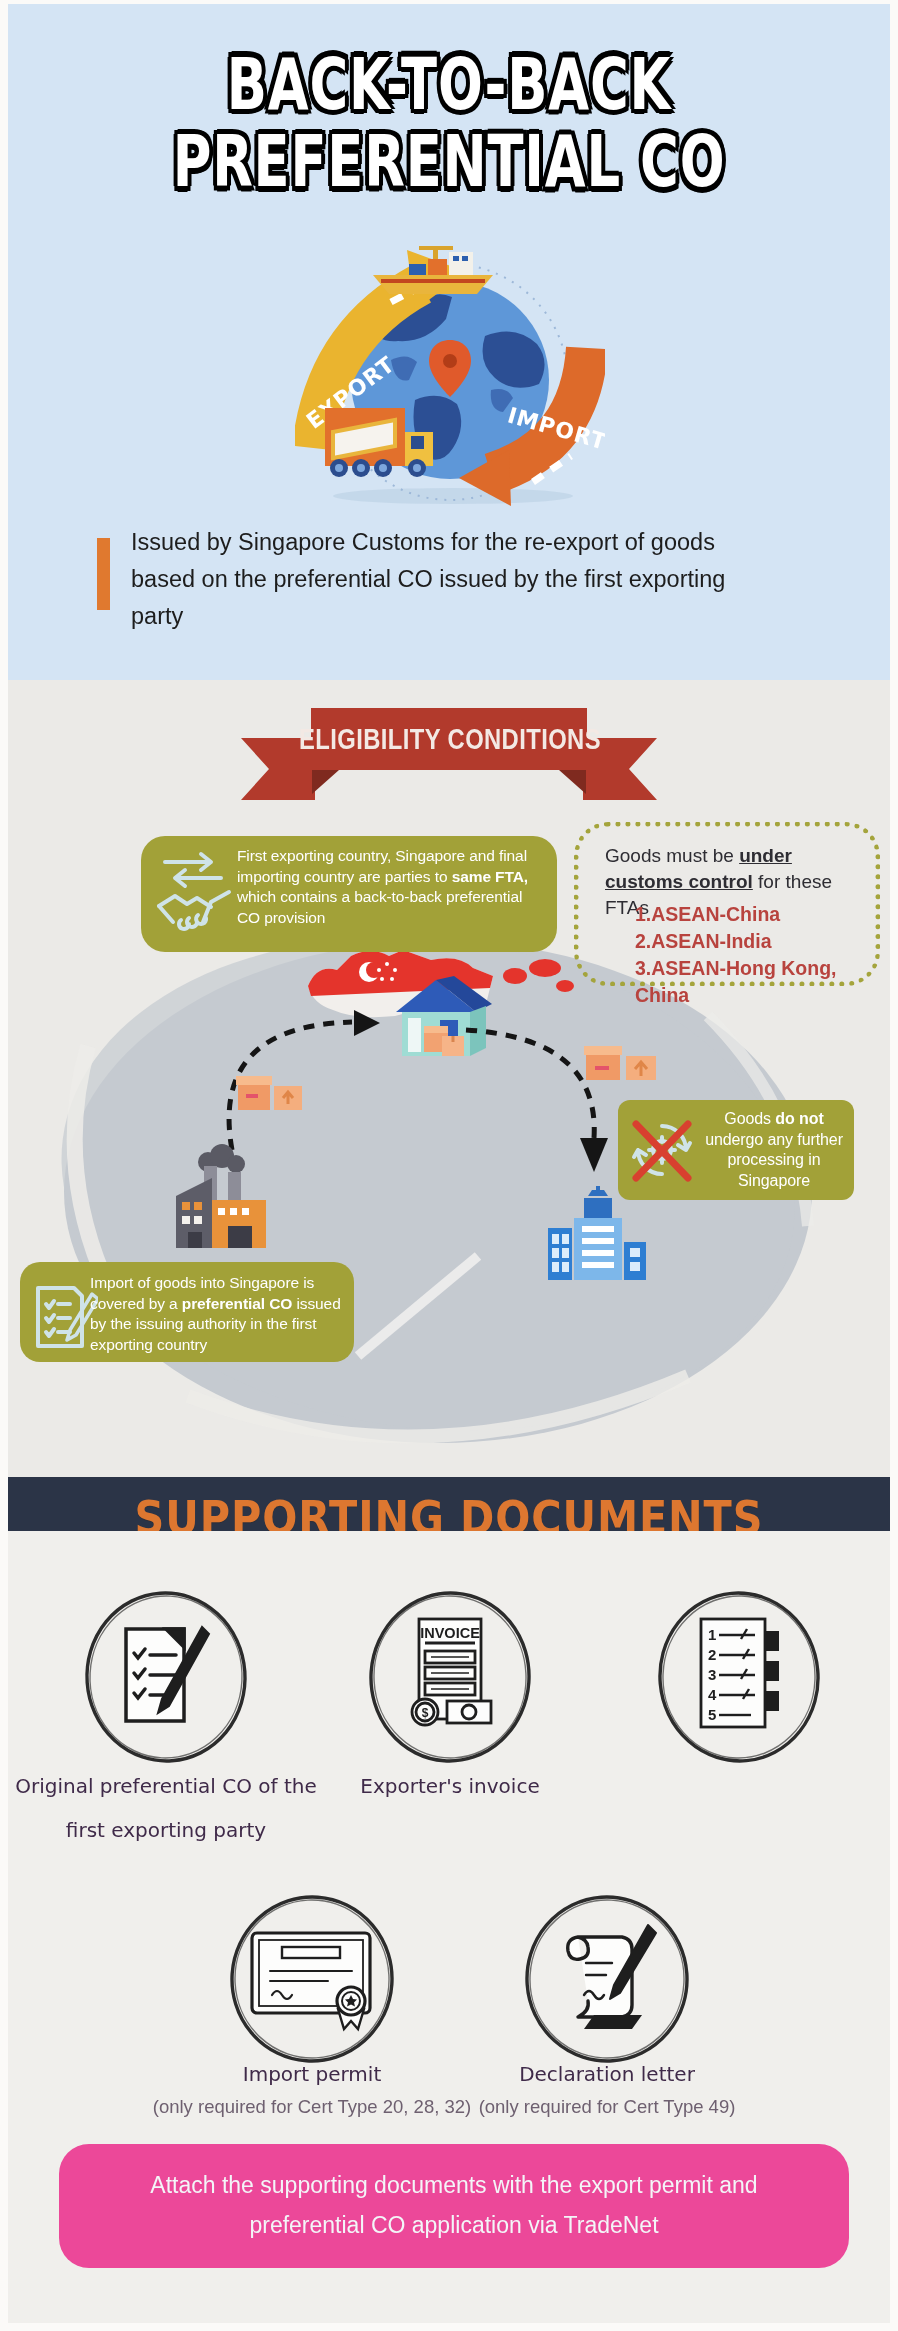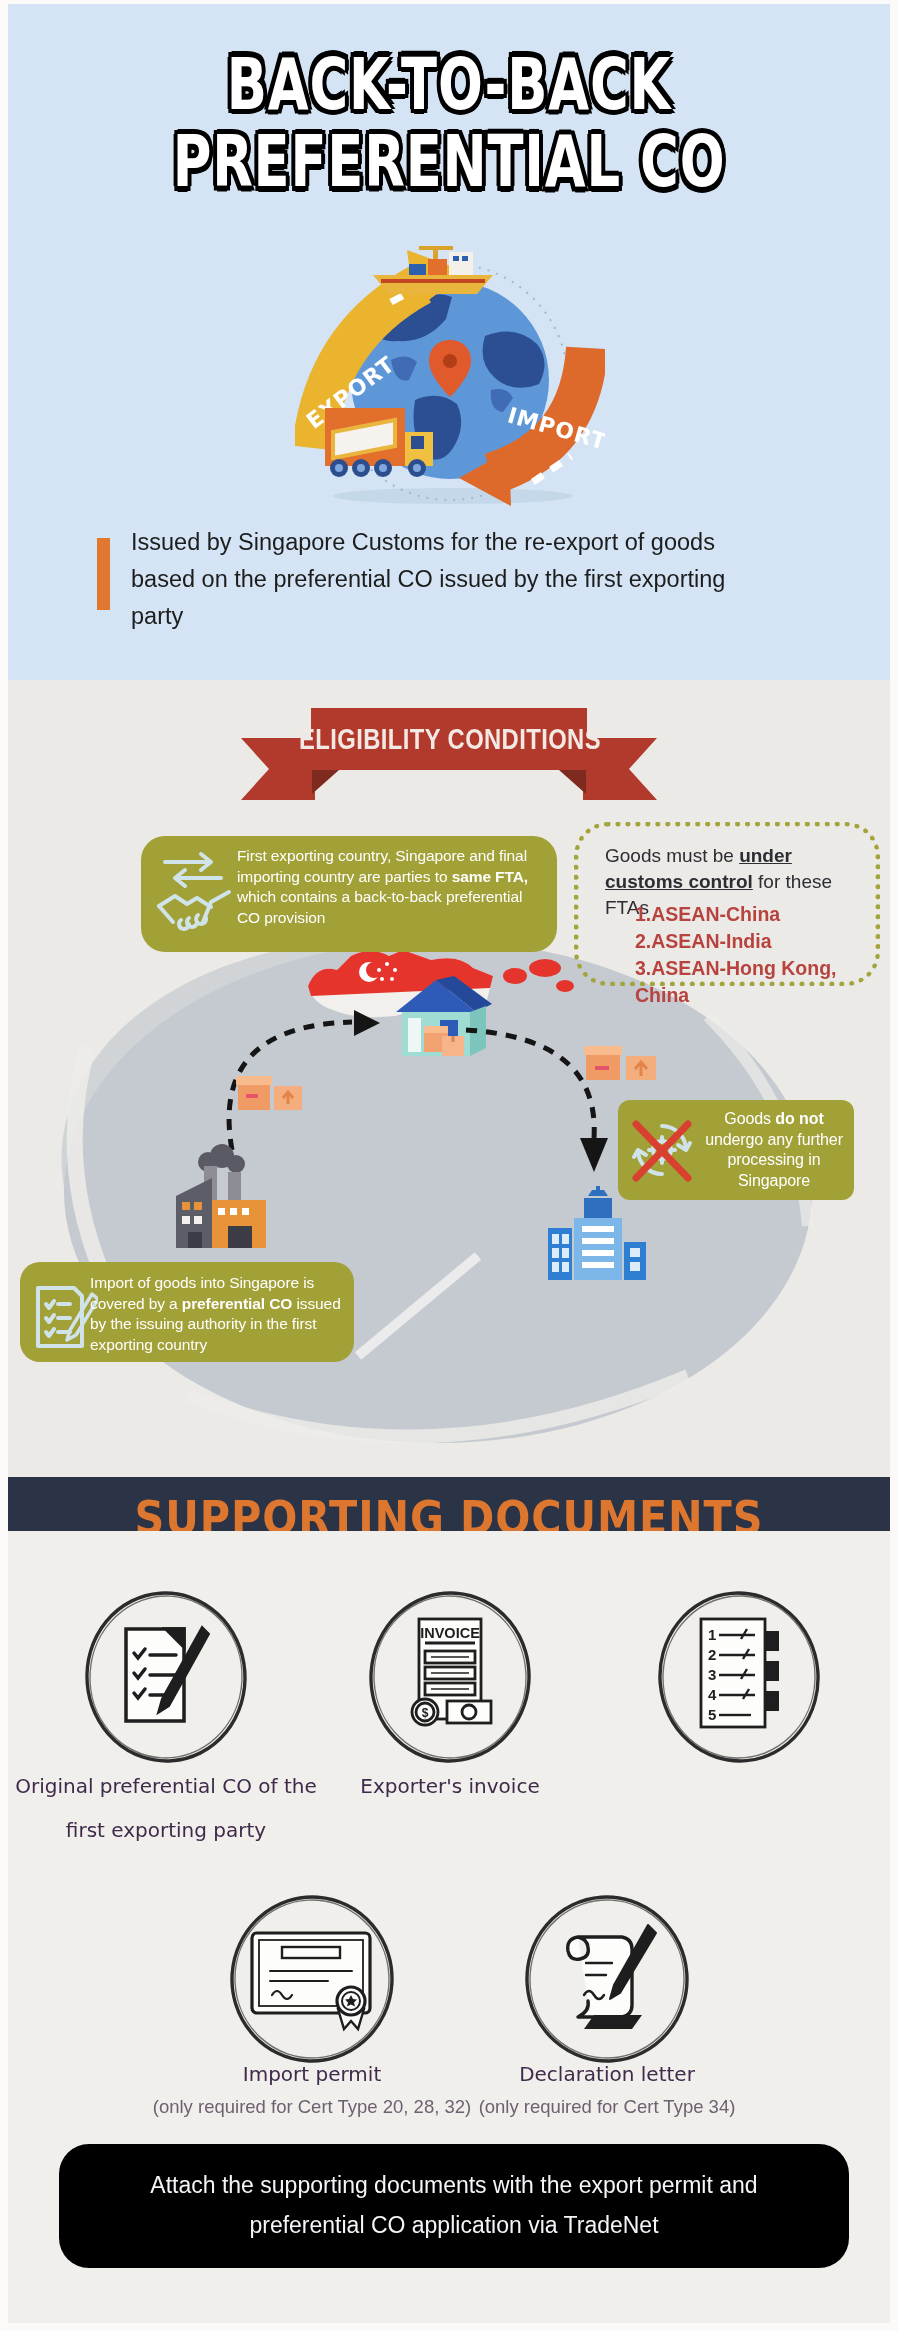--- a/index.html
+++ b/index.html
@@ -41,21 +41,21 @@
   .dotted .list{position:absolute;left:56px;top:74px;width:250px;font-weight:bold;font-size:19.5px;line-height:27px;color:#b8433e;}
   
   .sup-head{left:8px;top:1490px;width:882px;text-align:center;color:#dd7730;
      font-family:"DejaVu Sans",sans-serif;font-weight:bold;font-size:47px;letter-spacing:1px;
      transform:scaleX(.88);transform-origin:50% 0;text-shadow:0 1px 0 rgba(60,30,10,.25);}
   
   .doc-label{font-family:"DejaVu Sans",sans-serif;font-weight:normal;font-size:20px;line-height:44px;
       color:#3f2a49;text-align:center;}
   .doc-note{font-family:"Liberation Sans",sans-serif;font-weight:normal;font-size:18.5px;line-height:30px;
       color:#6e6070;text-align:center;}
-  .footer-box{left:59px;top:2144px;width:790px;height:124px;background:#000000;border-radius:30px;}
+  .footer-box{left:59px;top:2144px;width:790px;height:124px;background:#ec4899;border-radius:30px;}
   .footer-text{position:absolute;left:65px;top:21px;width:660px;text-align:center;
       color:#f3f5f8;font-size:23px;line-height:40px;}
   svg{display:block;}
 </style>
 </head>
 <body>
 
 <div class="page">
 
   <div class="abs sec-blue"></div>
@@ -427,20 +427,20 @@
       <path d="M18,14 q-12,2 -10,14 q2,10 12,8 q10,-2 8,-12 q-1,-8 -10,-10 h44 q10,2 10,12 v56 q0,10 -10,12 h-44 q12,-6 10,-16" fill="#fdfdfc"></path>
       <line x1="26" y1="40" x2="52" y2="40" stroke-width="2.4"></line>
       <line x1="26" y1="52" x2="46" y2="52" stroke-width="2.4"></line>
       <path d="M24,72 q5,-8 10,0 t10,0" stroke-width="2.4"></path>
       <path d="M88,2 L54,62 l-4,14 10,-6 36,-60 z" fill="#1e1e1e" stroke-width="2"></path>
       <path d="M34,92 h48 l-10,14 h-48 z" fill="#1e1e1e" stroke="none"></path>
     </g>
   </svg>
   <div class="abs" style="left:437px;top:2056px;width:340px">
     <div class="doc-label" style="line-height:36px">Declaration letter</div>
-    <div class="doc-note">(only required for Cert Type 34)</div>
+    <div class="doc-note">(only required for Cert Type 49)</div>
   </div>
 
   <div class="abs footer-box">
     <div class="footer-text">Attach the supporting documents with the export permit and preferential CO application via TradeNet</div>
   </div>
 
 </div>
 
 </body></html>

